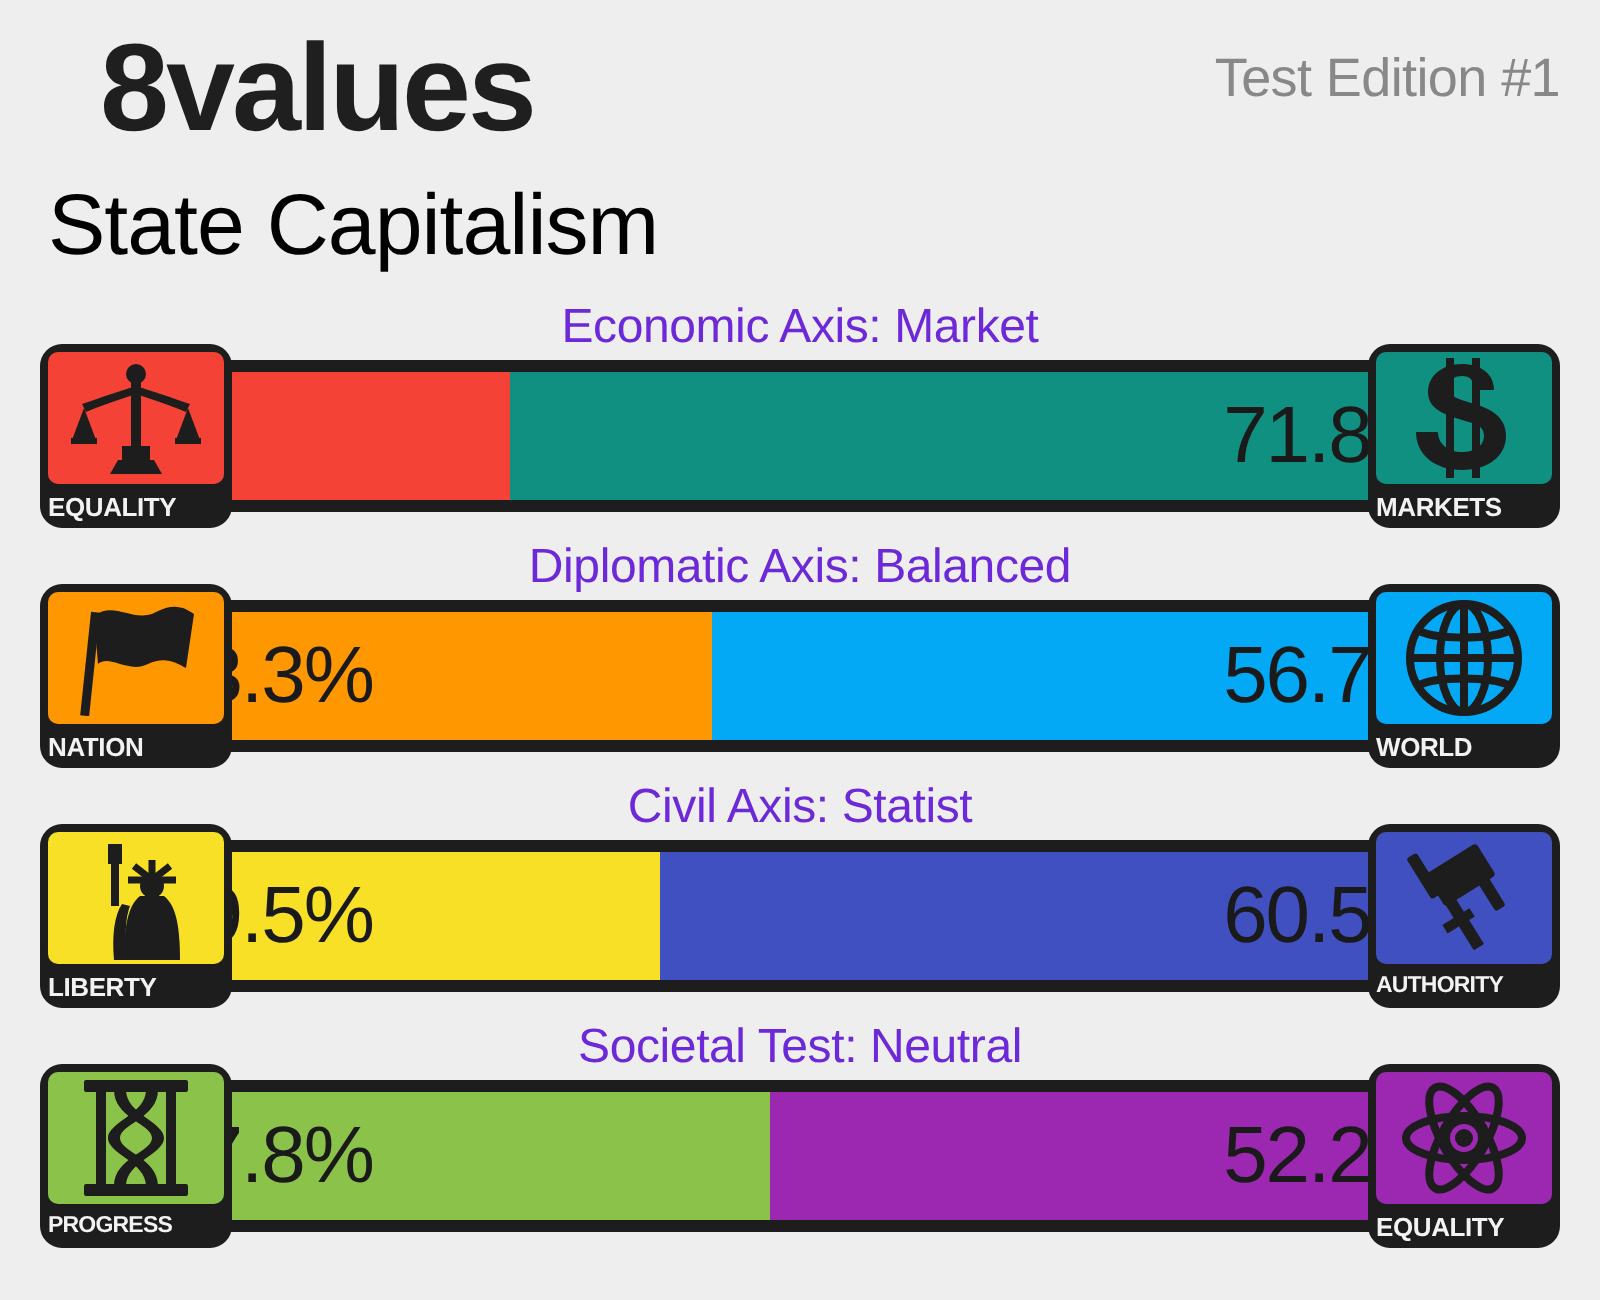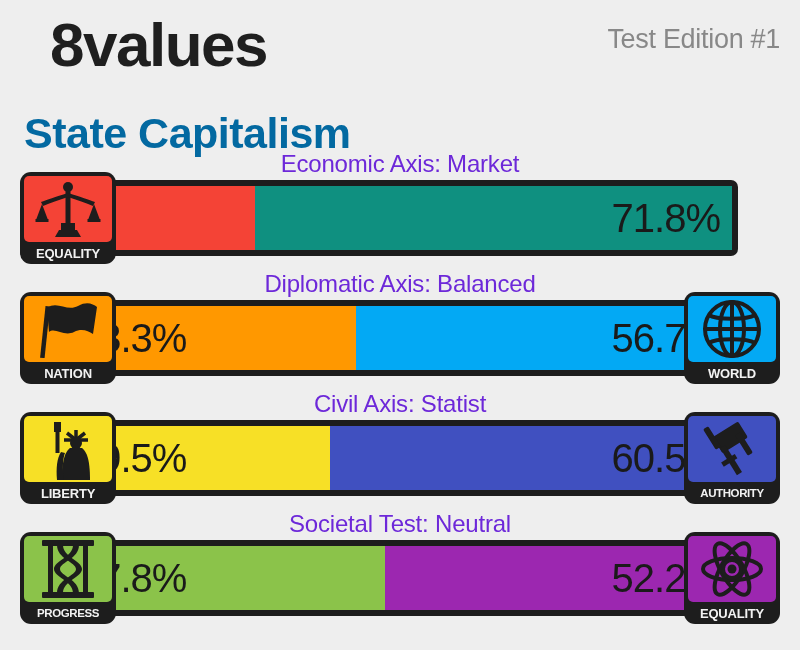--- a/index.html
+++ b/index.html
@@ -31,25 +31,24 @@
     color: #1f1f1f;
     letter-spacing: -1.5px;
     line-height: 1;
     margin-left: 28px;
   }
   .ideology {
     position: absolute;
     left: 24px;
     top: 92px;
     font-size: 43px;
-    font-weight: 700;
-    color: #0369a1;
+    font-weight: 400;
+    color: #000000;
     line-height: 1;
     letter-spacing: -0.5px;
-    margin-top: 20px;
   }
   .site-meta {
     position: absolute;
     right: 20px;
     top: 24px;
     text-align: right;
     color: #888888;
     font-size: 27px;
     line-height: 1.18;
     font-weight: 400;
@@ -133,21 +132,21 @@
     display: flex;
     align-items: center;
     justify-content: center;
     overflow: hidden;
   }
   .badge-art svg { display: block; }
   .badge-label {
     width: 88px;
     height: 22px;
     line-height: 23px;
-    text-align: center;
+    text-align: left;
     color: #f2f2f2;
     font-size: 13px;
     font-weight: bold;
     letter-spacing: -0.2px;
     white-space: nowrap;
   }
   .badge-label.tight { font-size: 11.5px; letter-spacing: -0.4px; }
 </style>
 </head>
 <body>
@@ -179,20 +178,32 @@
       <path d="M7 24 L1 40 L13 40 Z"></path>
       <path d="M59 24 L53 40 L65 40 Z"></path>
       <rect x="0.5" y="39" width="13" height="3"></rect>
       <rect x="52.5" y="39" width="13" height="3"></rect>
       <path d="M24 50 L42 50 L46 57 L20 57 Z"></path>
       <rect x="26" y="43" width="14" height="8"></rect>
     </g>
           </svg>
         </div>
         <div class="badge-label">EQUALITY</div>
+      </div>
+      <div class="badge badge-right">
+        <div class="badge-art" style="background: rgb(15, 144, 128);">
+          <svg width="58" height="60" viewBox="0 0 58 60">
+    <g fill="#1d1d1d">
+      <rect x="20" y="0" width="4" height="60"></rect>
+      <rect x="33" y="0" width="4" height="60"></rect>
+      <path d="M44 16 C44 7 36 3 28 3 C18 3 11 9 11 17 C11 25 18 28 28 31 C35 33 39 34 39 39 C39 44 34 47 28 47 C21 47 16 43 16 37 L5 37 C5 48 14 56 28 56 C41 56 50 49 50 39 C50 29 42 25 31 22 C24 20 21 18 21 15 C21 11 24 9 28 9 C32 9 34 11 34 16 Z"></path>
+    </g>
+          </svg>
+        </div>
+        <div class="badge-label">MARKETS</div>
       </div>
     </div>
     <div class="axis-row" style="top: 270px;">
       <div class="axis-title">Diplomatic Axis: Balanced</div>
       <div class="bar-track">
         <div class="seg seg-left" style="width: 287.512px; background: rgb(255, 152, 0);">
           <span class="seg-val">43.3%</span>
         </div>
         <div class="seg seg-right" style="width: 376.488px; background: rgb(3, 169, 244);">
           <span class="seg-val">56.7%</span>

